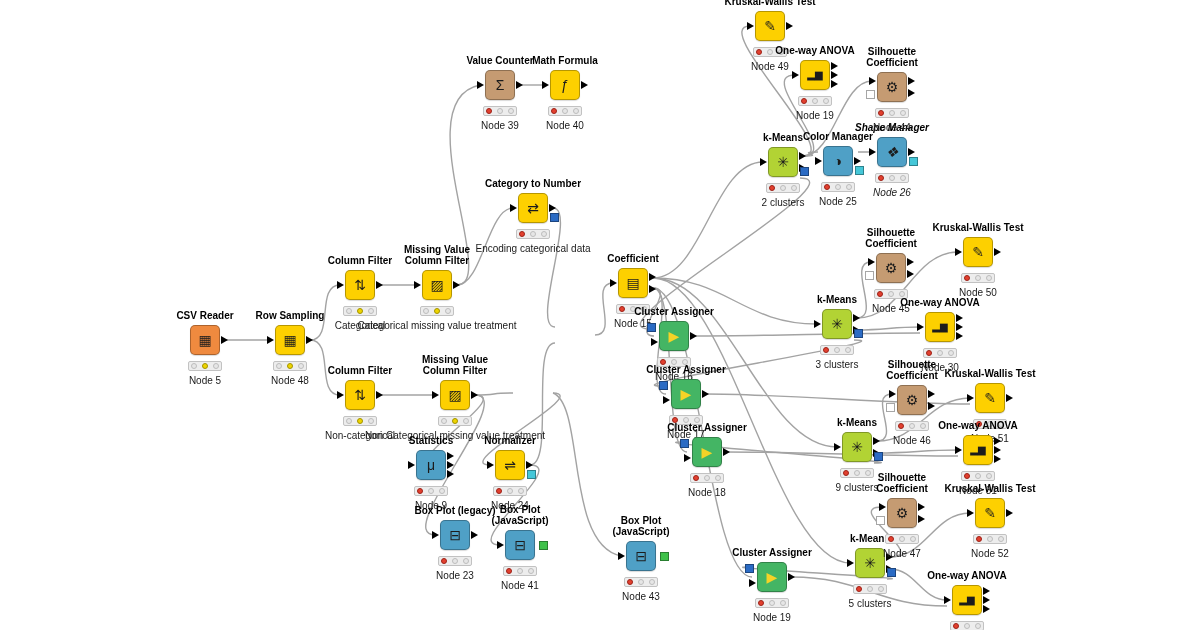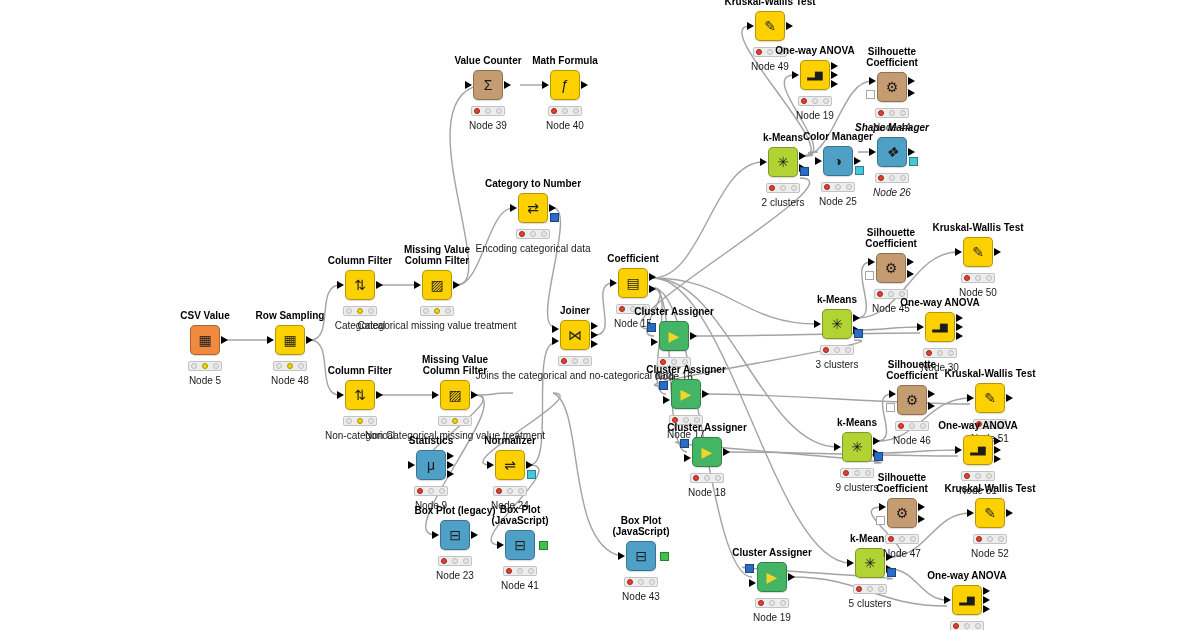--- a/index.html
+++ b/index.html
@@ -73,21 +73,21 @@
       <path d="M877,453 C913.45,453 921.55,450 958,450" fill="none" stroke="#a3a3a3" stroke-width="1.4"></path>
       <path d="M890,557 C930,557 842,507 882,507" fill="none" stroke="#a3a3a3" stroke-width="1.4"></path>
       <path d="M890,557 C926,557 934,513 970,513" fill="none" stroke="#a3a3a3" stroke-width="1.4"></path>
       <path d="M890,569 C915.65,569 921.35,600 947,600" fill="none" stroke="#a3a3a3" stroke-width="1.4"></path>
       <path d="M694,336 C769,336 845,333 920,333" fill="none" stroke="#a3a3a3" stroke-width="1.4"></path>
       <path d="M706,394 C781,394 895,404 970,404" fill="none" stroke="#a3a3a3" stroke-width="1.4"></path>
       <path d="M727,452 C802,452 883,456 958,456" fill="none" stroke="#a3a3a3" stroke-width="1.4"></path>
       <path d="M792,577 C861.75,577 877.25,606 947,606" fill="none" stroke="#a3a3a3" stroke-width="1.4"></path>
     </svg>
 <div class="node" style="left: 205px; top: 325px;">
-    <div class="title">CSV Value</div>
+    <div class="title">CSV Reader</div>
     <div class="icon" style="background: rgb(239, 138, 63);">
       <span class="glyph">▦</span>
     <div class="pout" style="top: 10px;"></div>
       </div>
     <div class="light">
         <i></i>
         <i style="background: rgb(239, 213, 0); border-color: rgb(163, 148, 0);"></i>
         <i></i>
       </div>
     <div class="sub">Node 5</div>
@@ -157,21 +157,21 @@
     <div class="pin" style="top: 10px;"></div>
         <div class="pout" style="top: 10px;"></div>
       </div>
     <div class="light">
         <i></i>
         <i style="background: rgb(239, 213, 0); border-color: rgb(163, 148, 0);"></i>
         <i></i>
       </div>
     <div class="sub">Non Categorical missing value treatment</div>
   </div>
-    <div class="node" style="left: 488px; top: 70px;">
+    <div class="node" style="left: 500px; top: 70px;">
     <div class="title">Value Counter</div>
     <div class="icon" style="background: rgb(197, 155, 114);">
       <span class="glyph">Σ</span>
     <div class="pin" style="top: 10px;"></div>
         <div class="pout" style="top: 10px;"></div>
       </div>
     <div class="light">
         <i style="background: rgb(227, 64, 47); border-color: rgb(157, 34, 24);"></i>
         <i></i>
         <i></i>
@@ -199,37 +199,20 @@
     <div class="pin" style="top: 10px;"></div>
         <div class="pout" style="top: 10px;"></div>
         <div class="sq" style="background: rgb(43, 107, 196); left: 31px; top: 19px;"></div>
       </div>
     <div class="light">
         <i style="background: rgb(227, 64, 47); border-color: rgb(157, 34, 24);"></i>
         <i></i>
         <i></i>
       </div>
     <div class="sub">Encoding categorical data</div>
-  </div>
-    <div class="node" style="left: 575px; top: 320px;">
-    <div class="title">Joiner</div>
-    <div class="icon" style="background: rgb(253, 208, 0);">
-      <span class="glyph">⋈</span>
-    <div class="pin" style="top: 4px;"></div>
-        <div class="pin" style="top: 16px;"></div>
-        <div class="pout" style="top: 1px;"></div>
-        <div class="pout" style="top: 10px;"></div>
-        <div class="pout" style="top: 19px;"></div>
-      </div>
-    <div class="light">
-        <i style="background: rgb(227, 64, 47); border-color: rgb(157, 34, 24);"></i>
-        <i></i>
-        <i></i>
-      </div>
-    <div class="sub">Joins the categorical and no-categorical data</div>
   </div>
     <div class="node" style="left: 431px; top: 450px;">
     <div class="title">Statistics</div>
     <div class="icon" style="background: rgb(79, 160, 198);">
       <span class="glyph">μ</span>
     <div class="pin" style="top: 10px;"></div>
         <div class="pout" style="top: 1px;"></div>
         <div class="pout" style="top: 10px;"></div>
         <div class="pout" style="top: 19px;"></div>
       </div>

